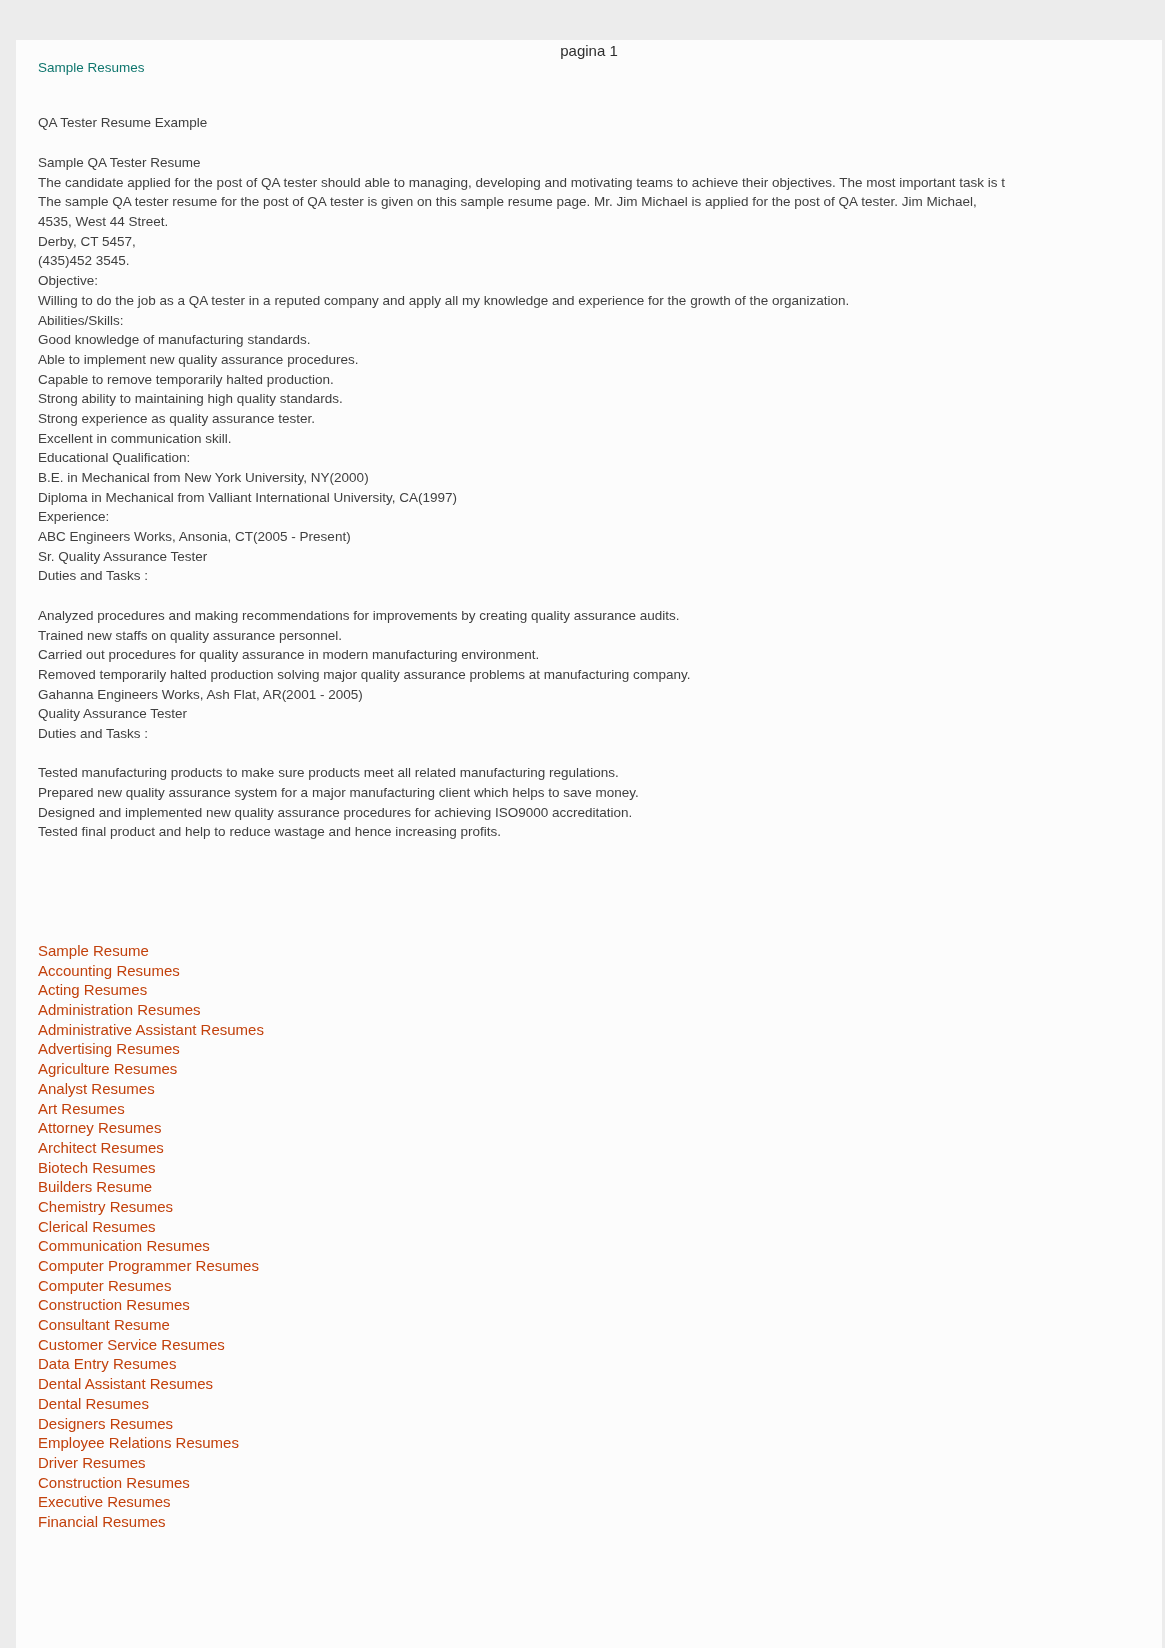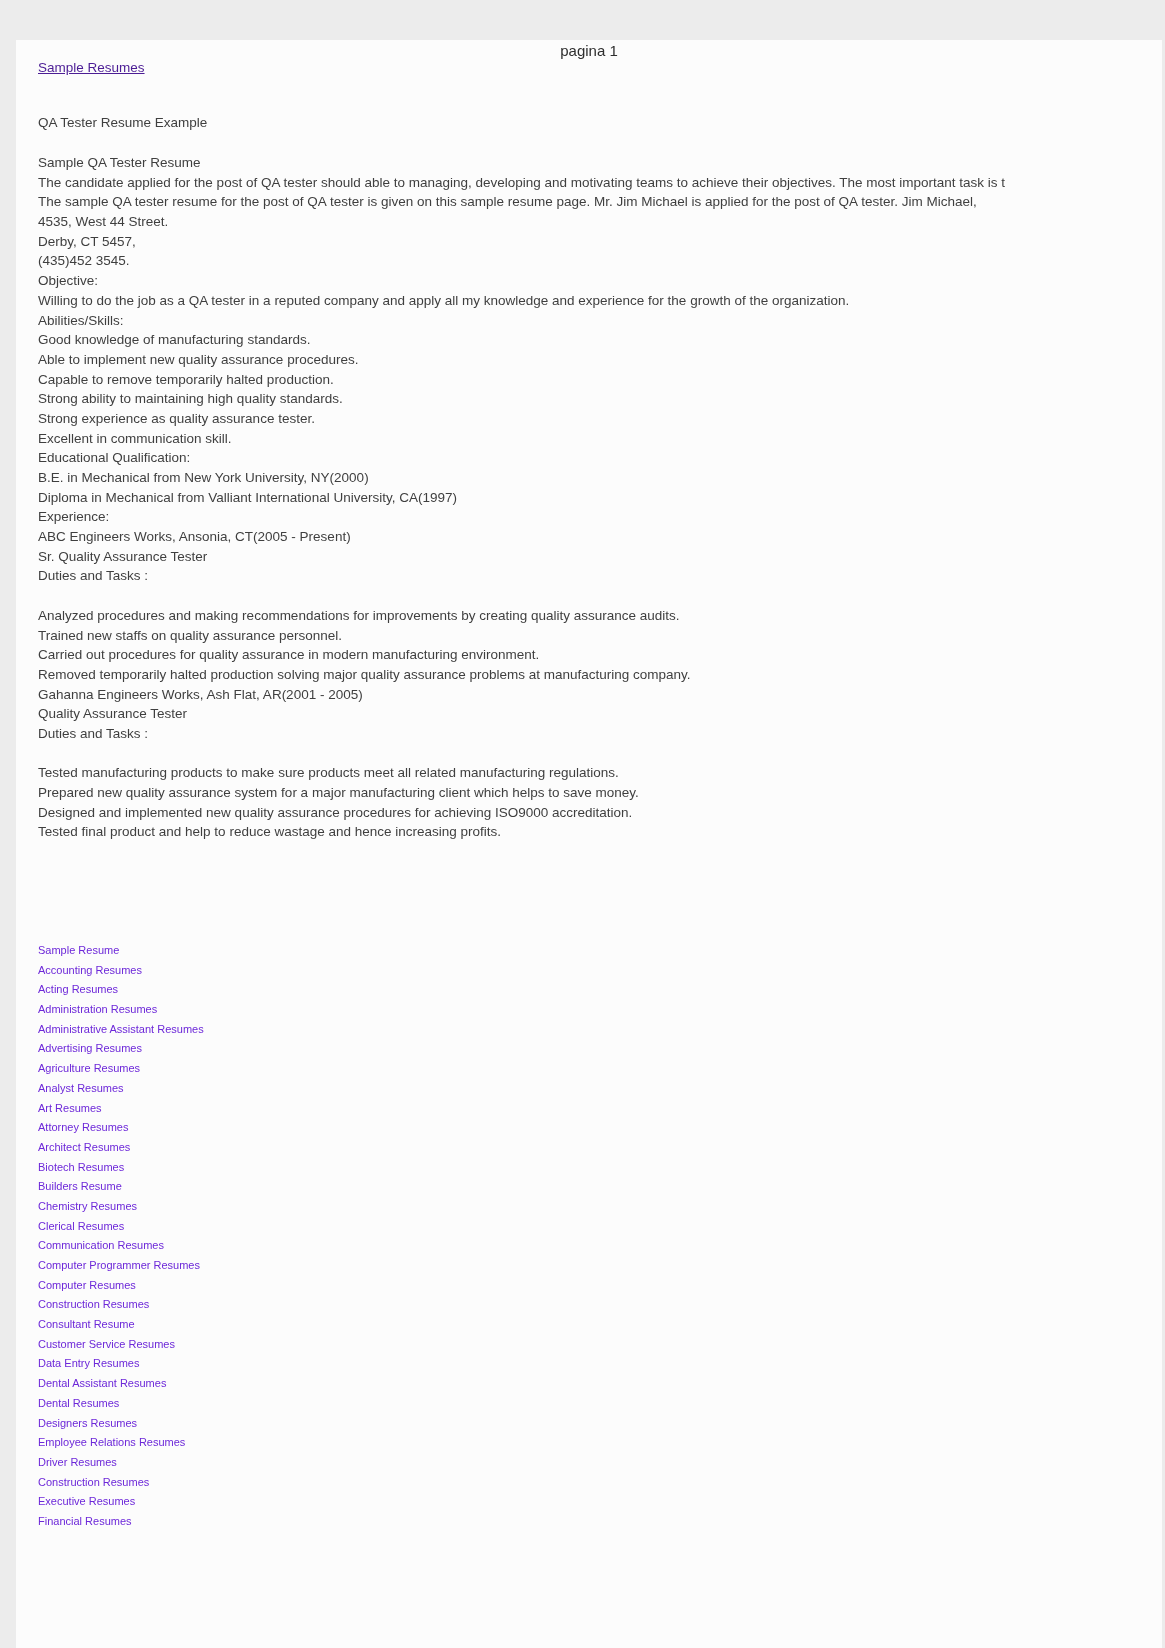--- a/index.html
+++ b/index.html
@@ -34,23 +34,22 @@
     width: 100%;
     text-align: center;
     font-size: 15px;
     color: #2e2e2e;
   }
   .site {
     position: absolute;
     top: 20px;
     left: 22px;
     font-size: 13.5px;
-    color: #4c1d95;
+    color: #0f766e;
     white-space: nowrap;
-    text-decoration: underline;
   }
   .doc-title {
     position: absolute;
     top: 75px;
     left: 22px;
     font-size: 13.5px;
     color: #3f3f3f;
     white-space: nowrap;
   }
   .body-lines {
@@ -66,23 +65,23 @@
   .cat-lines > div {
     white-space: nowrap;
     overflow: hidden;
     height: 19.7px;
   }
   .cat-lines {
     position: absolute;
     top: 901px;
     left: 22px;
     right: 0;
-    font-size: 11px;
+    font-size: 15px;
     line-height: 19.7px;
-    color: #6d28d9;
+    color: #c2410c;
   }
   .footer {
     position: absolute;
     right: 8px;
     bottom: 7px;
     font-size: 13.5px;
     color: #3f3f3f;
     padding-left: 44px;
   }
 </style>

